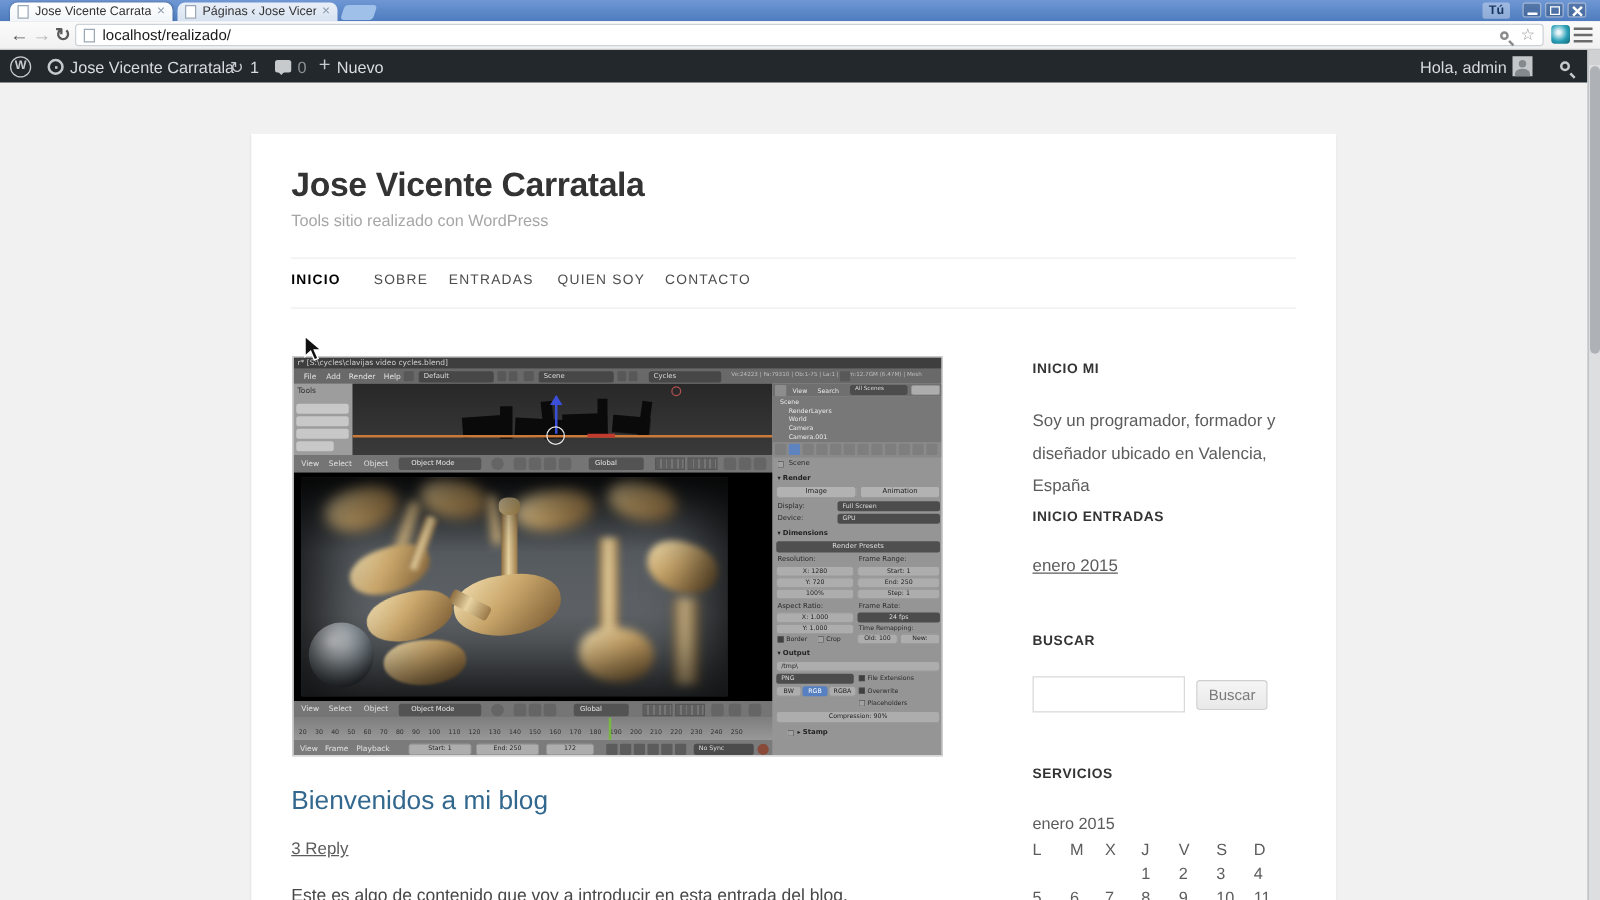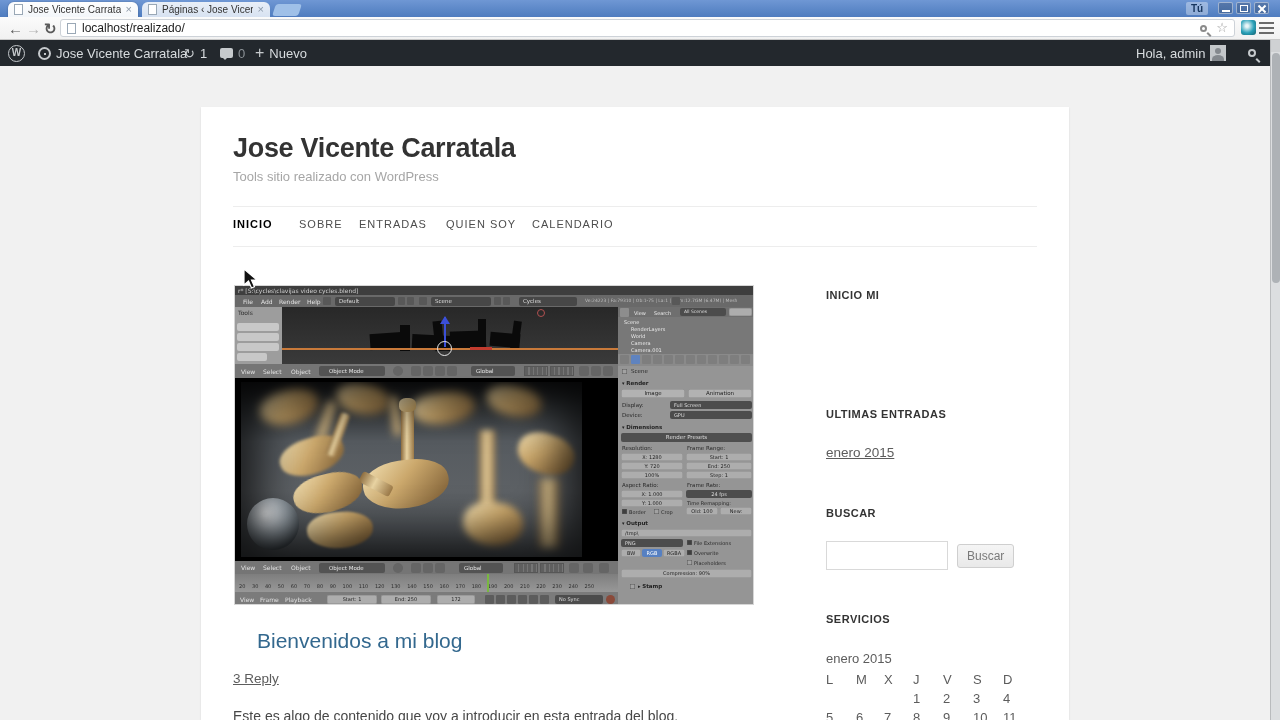--- a/index.html
+++ b/index.html
@@ -233,21 +233,21 @@
 <div class="abs card">
 
   <div class="abs site-title">Jose Vicente Carratala</div>
   <div class="abs site-tagline">Tools sitio realizado con WordPress</div>
 
   <div class="abs rule" style="top:99px;"></div>
   <span class="abs nav-item current" style="left:32px;">INICIO</span>
   <span class="abs nav-item" style="left:98px;">SOBRE</span>
   <span class="abs nav-item" style="left:158px;">ENTRADAS</span>
   <span class="abs nav-item" style="left:245px;">QUIEN SOY</span>
-  <span class="abs nav-item" style="left:331px;">CALENDARIO</span>
+  <span class="abs nav-item" style="left:331px;">CONTACTO</span>
   <div class="abs rule" style="top:139px;"></div>
 
   <div class="abs blender">
     <div class="abs b-title">r* [S:\cycles\clavijas video cycles.blend]</div>
 
     <div class="abs b-menu">
       <span class="b-mtext" style="left:8px;">File</span>
       <span class="b-mtext" style="left:26px;">Add</span>
       <span class="b-mtext" style="left:44px;">Render</span>
       <span class="b-mtext" style="left:72px;">Help</span>
@@ -455,26 +455,27 @@
       <span class="chk on" style="left:69px;top:243px;"></span>
       <span class="br-small" style="left:76px;top:243px;">Overwrite</span>
       <span class="chk" style="left:69px;top:253px;"></span>
       <span class="br-small" style="left:76px;top:253px;">Placeholders</span>
       <span class="bf-light" style="left:3px;top:262px;width:131px;height:9px;line-height:9px;">Compression: 90%</span>
       <span class="chk" style="left:12px;top:277px;"></span>
       <span class="bsec closed" style="left:20px;top:276px;">Stamp</span>
     </div>
   </div>
 
-  <div class="abs post-title" style="left:32px;top:522px;margin-left:24px;">Bienvenidos a mi blog</div>
+  <div class="abs post-title" style="left:32px;top:522px;">Bienvenidos a mi blog</div>
   <div class="abs link-underline" style="left:32px;top:564px;">3 Reply</div>
   <div class="abs excerpt" style="left:32px;top:601px;width:530px;">Este es algo de contenido que voy a introducir en esta entrada del blog.</div>
 
   <div class="abs sb-heading" style="left:625px;top:182px;">INICIO MI</div>
-  <div class="abs sb-heading" style="left:625px;top:301px;">ULTIMAS ENTRADAS</div>
+  <div class="abs sb-text" style="left:625px;top:217px;">Soy un programador, formador y diseñador ubicado en Valencia, España</div>
+  <div class="abs sb-heading" style="left:625px;top:301px;">INICIO ENTRADAS</div>
   <div class="abs link-underline" style="left:625px;top:338px;">enero 2015</div>
   <div class="abs sb-heading" style="left:625px;top:400px;">BUSCAR</div>
   <input class="abs search-input" style="">
   <div class="abs search-btn">Buscar</div>
   <div class="abs sb-heading" style="left:625px;top:506px;">SERVICIOS</div>
   <div class="abs cal" style="left:625px;top:544px;">enero 2015</div>
 
   <div>
     <span class="abs cal cal-cell" style="left:625px;top:565px;">L</span>
     <span class="abs cal cal-cell" style="left:655px;top:565px;">M</span>

